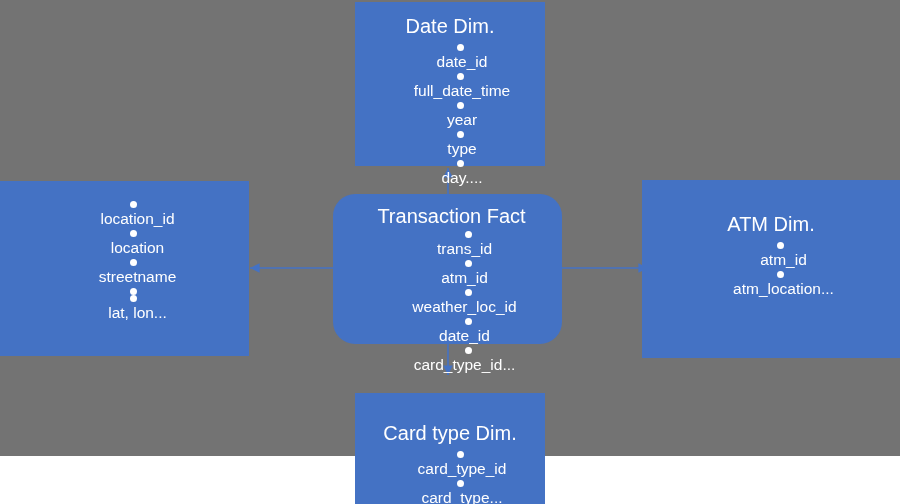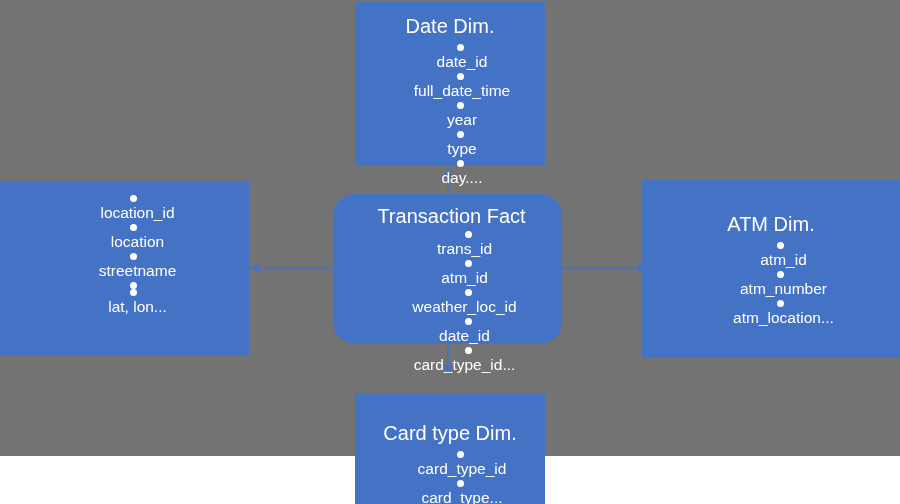--- a/index.html
+++ b/index.html
@@ -80,21 +80,21 @@
   #box-date .field-label { margin-left: 24px; }
 
   
   #box-location {
     left: 0px;
     top: 181px;
     width: 249px;
     height: 175px;
   }
   #box-location .entity-title { margin-top: 22px; }
-  #box-location .field-list { margin-top: 14px; }
+  #box-location .field-list { margin-top: 20px; }
   #box-location .bullet { margin-left: 18px; }
   #box-location .field-label { margin-left: 26px; }
 
   
   #box-fact {
     left: 333px;
     top: 194px;
     width: 229px;
     height: 150px;
     z-index: 3;
@@ -247,24 +247,20 @@
 
   <div class="entity" id="box-atm">
     <div class="entity-title">ATM Dim.</div>
     <ul class="field-list">
       <li class="field-row">
         <span class="bullet"></span>
         <span class="field-label">atm_id</span>
       </li>
       <li class="field-row">
         <span class="bullet"></span>
-        <span class="field-label">atm_number</span>
-      </li>
-      <li class="field-row">
-        <span class="bullet"></span>
         <span class="field-label">atm_location...</span>
       </li>
     </ul>
   </div>
 
   <div class="entity" id="box-cardtype">
     <div class="entity-title">Card type Dim.</div>
     <ul class="field-list">
       <li class="field-row">
         <span class="bullet"></span>

